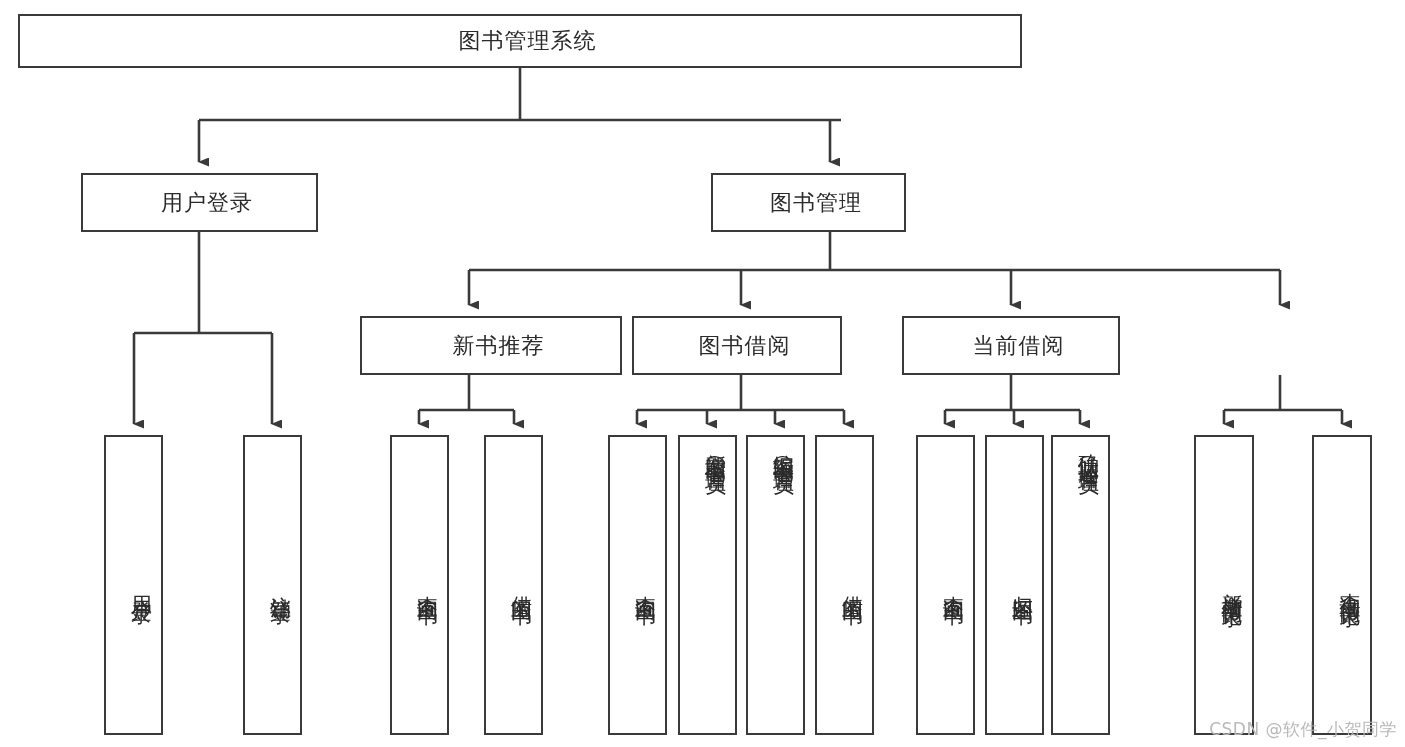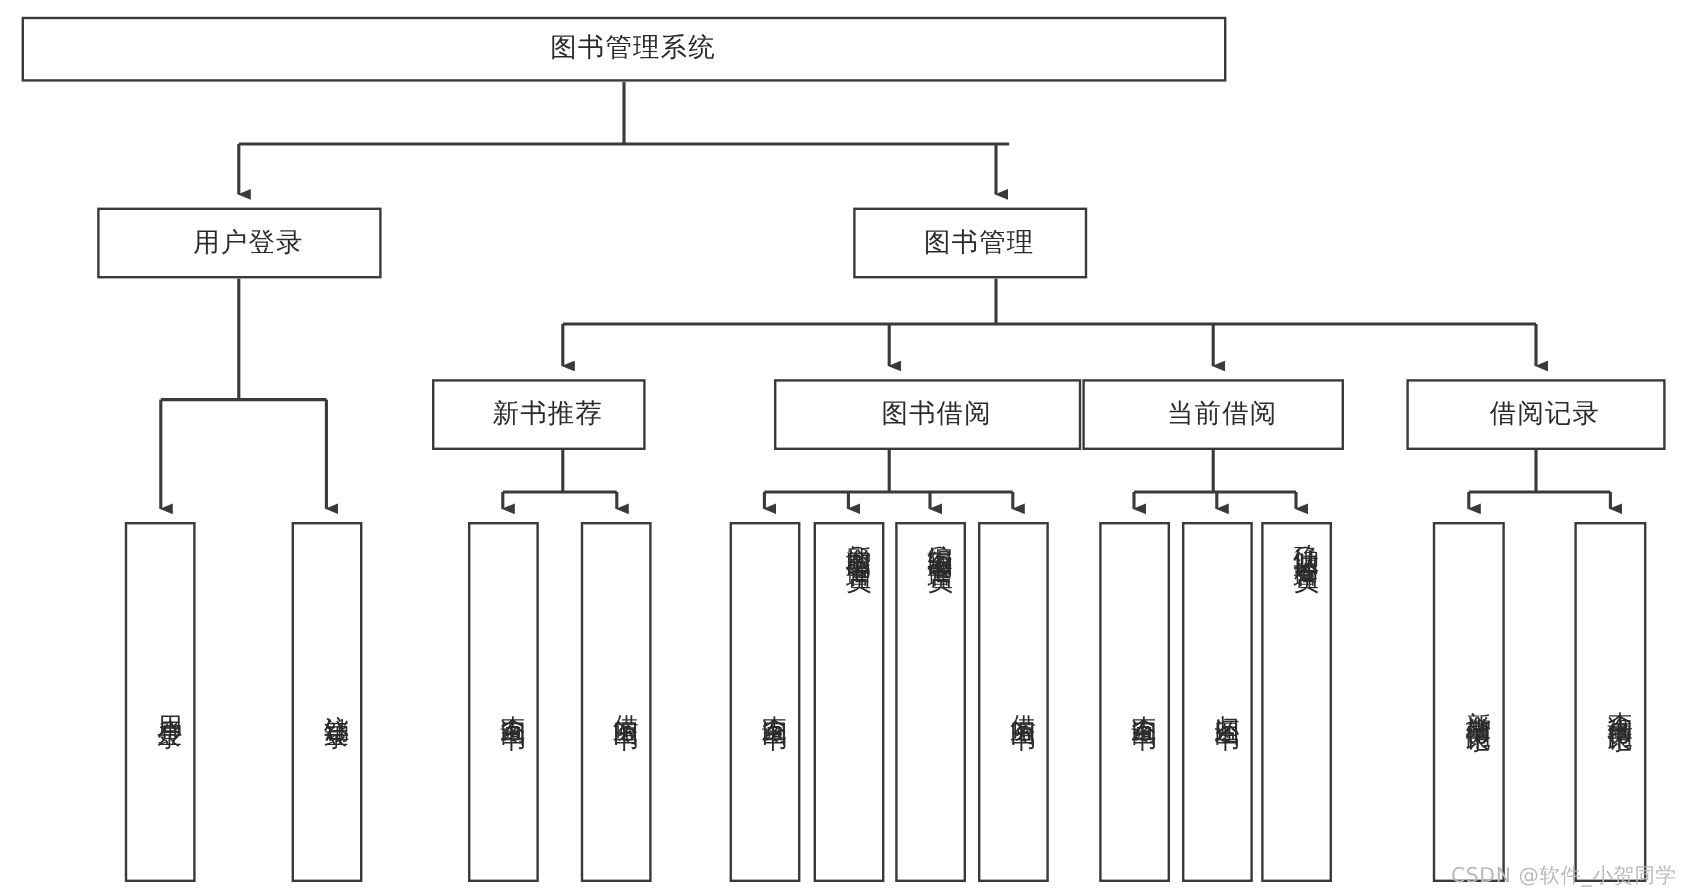--- a/index.html
+++ b/index.html
@@ -128,31 +128,28 @@
     <span class="htext">图书管理系统</span>
   </div>
 
   <div class="node-box node-h" style="left:81px; top:173px; width:237px; height:59px;">
     <span class="htext">用户登录</span>
   </div>
   <div class="node-box node-h" style="left:711px; top:173px; width:195px; height:59px;">
     <span class="htext">图书管理</span>
   </div>
 
-  <div class="node-box node-h" style="left:360px; top:316px; width:178px; height:59px;">
+  <div class="node-box node-h" style="left:360px; top:316px; width:262px; height:59px;">
     <span class="htext">新书推荐</span>
   </div>
-  <div class="node-box node-h" style="left:632px; top:316px; width:256px; height:59px;margin-left:13px;">
+  <div class="node-box node-h" style="left:632px; top:316px; width:210px; height:59px;">
     <span class="htext">图书借阅</span>
   </div>
   <div class="node-box node-h" style="left:902px; top:316px; width:218px; height:59px;align-items:center;">
     <span class="htext">当前借阅</span>
-  </div>
-  <div class="node-box node-h" style="left:1172px; top:316px; width:216px; height:59px;">
-    <span class="htext">借阅记录</span>
   </div>
 
   <div class="node-box node-v" style="left:104px; top:435px; width:59px; height:300px;">
     <span class="vtext">用户登录</span>
   </div>
   <div class="node-box node-v" style="left:243px; top:435px; width:59px; height:300px;">
     <span class="vtext">注销登录</span>
   </div>
   <div class="node-box node-v" style="left:390px; top:435px; width:59px; height:300px;">
     <span class="vtext">查询图书</span>

